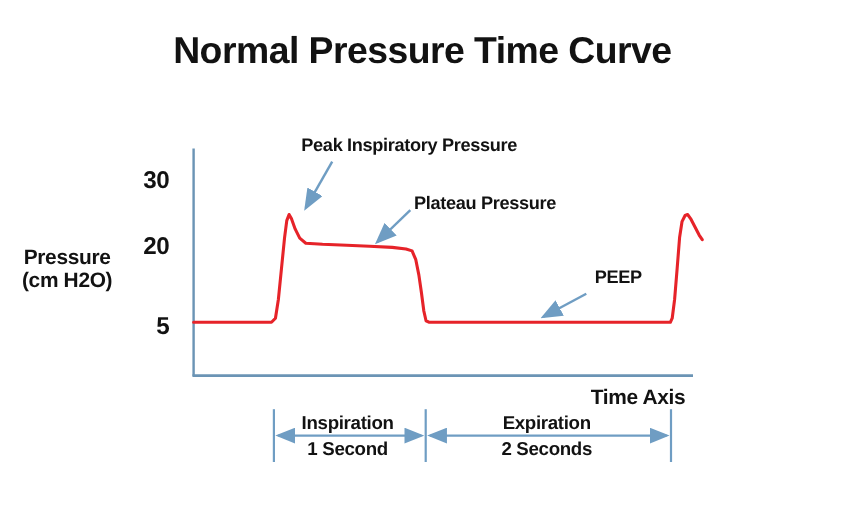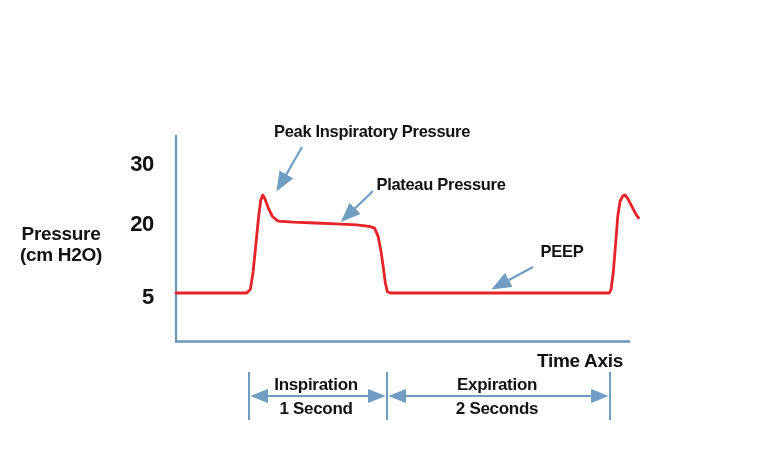--- a/index.html
+++ b/index.html
@@ -12,20 +12,21 @@
   .t-tick{font-size:22px;}
   .t-axis{font-size:19px;}
   .t-ann{font-size:16.5px;}
   .t-phase{font-size:17px;}
 </style>
 </head>
 <body>
 
 <div class="stage">
 
+  <h1 class="title">Normal Pressure Time Curve</h1>
 
   <svg width="768" height="475" viewBox="0 0 768 475">
     <defs>
       <marker id="arrow" viewBox="0 0 10 8" refX="8.5" refY="4" markerWidth="9" markerHeight="7.2" orient="auto-start-reverse">
         <path d="M0,0 L10,4 L0,8 Z" fill="#6f9dc3"></path>
       </marker>
     </defs>
 
     <line x1="176" y1="135" x2="176" y2="342" stroke-width="2.2" stroke="#6b94b5"></line>
     <line x1="175" y1="341.5" x2="630" y2="341.5" stroke-width="2.6" stroke="#6b94b5"></line>

